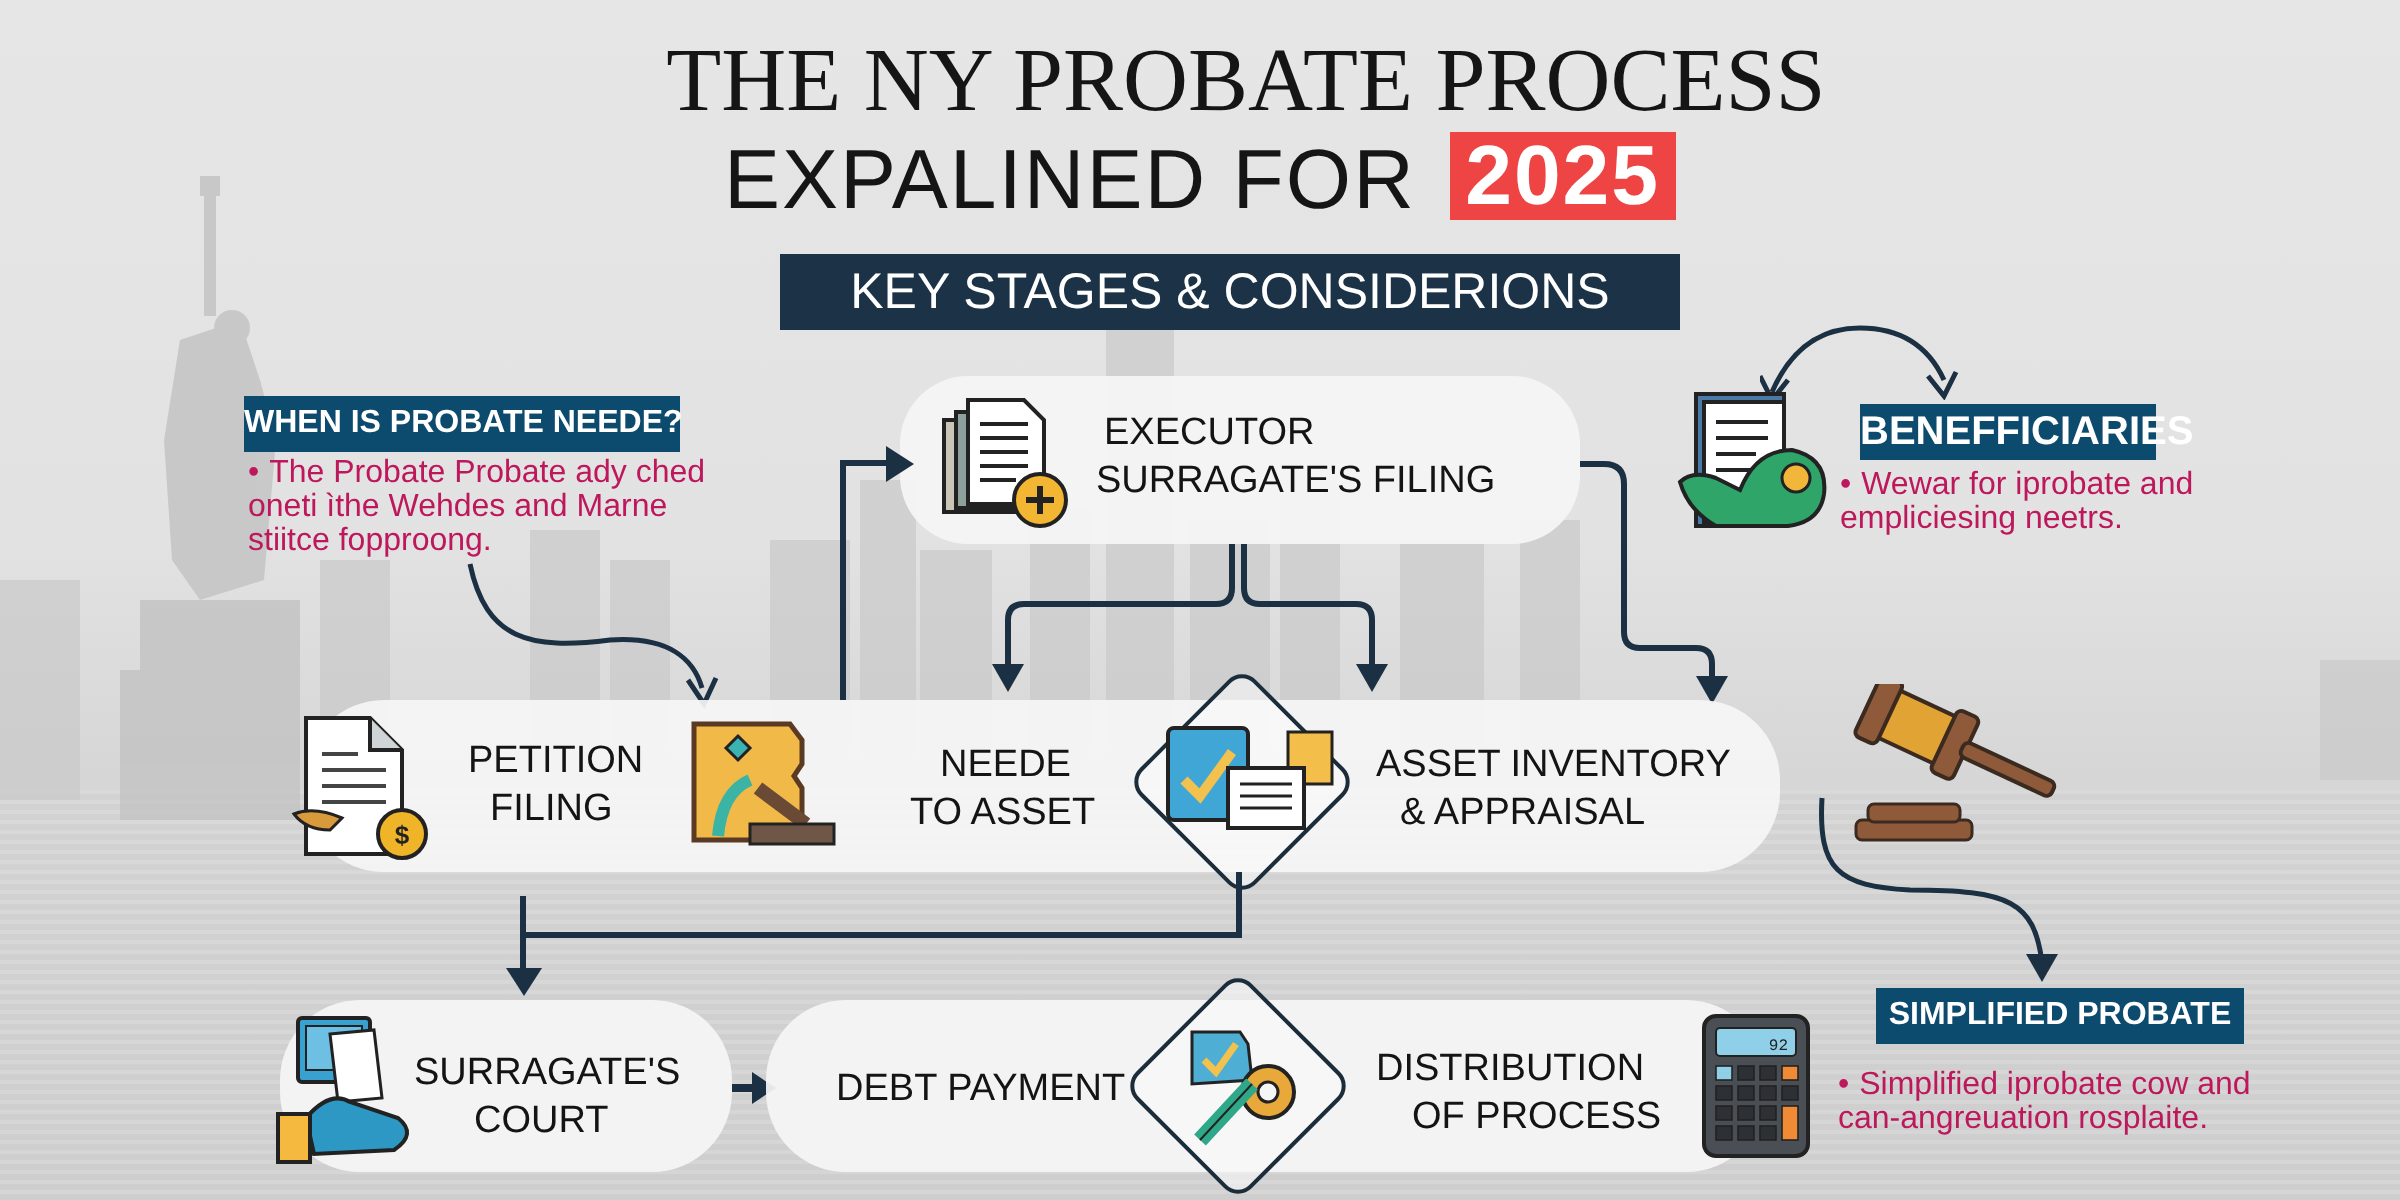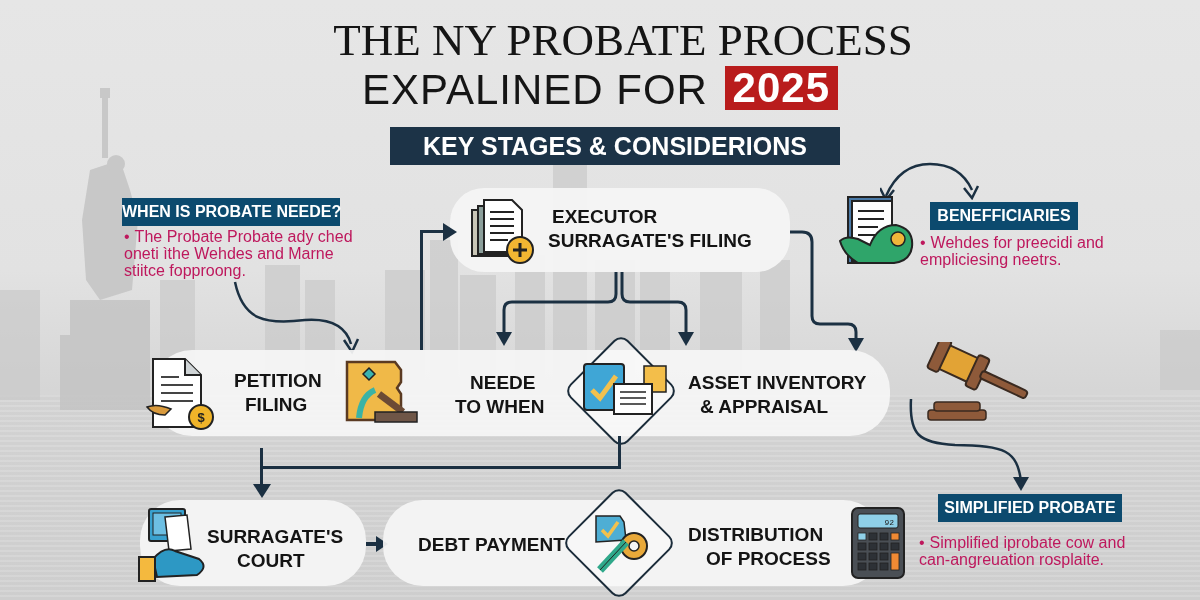--- a/index.html
+++ b/index.html
@@ -16,33 +16,33 @@
   .bg-layer { position: absolute; inset: 0; pointer-events: none; }
   .bldg { position: absolute; background: #c9c9c9; opacity: .7; }
   .water { position: absolute; left: 0; right: 0; top: 395px; bottom: 0;
     background: repeating-linear-gradient(180deg, rgba(255,255,255,0.08) 0 2px, rgba(0,0,0,0.02) 2px 5px); }
 
   
   .title1 { left: 0; width: 1200px; top: 14px; text-align: center;
     font-family: "Liberation Serif", "DejaVu Serif", serif; font-size: 45px; color: #151515; letter-spacing: 0px; margin-left: 23px; }
   .title2 { left: 0; width: 1200px; top: 66px; text-align: center;
     font-family: "Liberation Sans", sans-serif; font-size: 42px; font-weight: 300; color: #151515; letter-spacing: 1px; }
-  .year-badge { display: inline-block; background: #b91c1c; color: #fff; font-weight: 700;
+  .year-badge { display: inline-block; background: #ef4444; color: #fff; font-weight: 700;
     padding: 0 8px; line-height: 44px; font-size: 42px; vertical-align: top; margin-left: 4px; }
   .subtitle-bar { left: 390px; top: 127px; width: 450px; height: 38px; background: #1c3347;
-    color: #fff; font-weight: 700; font-size: 25px; text-align: center; line-height: 38px; }
+    color: #fff; font-weight: 400; font-size: 25px; text-align: center; line-height: 38px; }
 
   
   .navy-label { background: #0c4a6e; color: #fff; font-weight: 700; text-align: center; white-space: nowrap; }
   .bullet-text { font-size: 16px; line-height: 17px; color: #be185d; }
   .bullet-text::before { content: "\2022"; margin-right: 5px; }
 
   
   .pill { position: absolute; background: rgba(245,245,245,0.93); border-radius: 34px; }
-  .step-label { position: absolute; font-weight: 700; font-size: 19px; line-height: 22px; color: #141414; white-space: nowrap; text-align: right; }
+  .step-label { position: absolute; font-weight: 400; font-size: 19px; line-height: 22px; color: #141414; white-space: nowrap; text-align: right; }
 
   .connector { position: absolute; background: #1b3042; }
   .diamond { position: absolute; width: 82px; height: 82px; border: 2.5px solid #1b2c3a; border-radius: 10px;
     transform: rotate(45deg); background: rgba(250,250,250,0.6); }
 
   svg { display: block; }
 </style>
 </head>
 <body>
 
@@ -136,22 +136,22 @@
   <rect x="14" y="6" width="40" height="60" fill="#fff" stroke="#222" stroke-width="2"></rect>
   <g stroke="#222" stroke-width="2">
       <line x1="20" y1="16" x2="46" y2="16"></line>
       <line x1="20" y1="24" x2="46" y2="24"></line>
       <line x1="20" y1="32" x2="40" y2="32"></line>
       <line x1="20" y1="40" x2="46" y2="40"></line>
     </g>
   <path d="M2 46 Q 8 40 20 44 L32 50 Q 40 30 58 30 Q 76 34 74 52 Q 72 66 56 68 L20 68 Q 6 60 2 46 Z" fill="#2fa56a" stroke="#222" stroke-width="2"></path>
   <circle cx="60" cy="44" r="7" fill="#f1b63a" stroke="#222" stroke-width="1.5"></circle>
 </svg>
-<div class="abs navy-label" style="left:930px;top:202px;width:148px;height:28px;font-size:16px;line-height:28px">BENEFFICIARIES</div>
-<div class="abs bullet-text" style="left:920px;top:234px;width:200px">Wehdes for preecidi and empliciesing neetrs.</div>
+<div class="abs navy-label" style="left:930px;top:202px;width:148px;height:28px;font-size:20px;line-height:28px">BENEFFICIARIES</div>
+<div class="abs bullet-text" style="left:920px;top:234px;width:200px">Wewar for iprobate and empliciesing neetrs.</div>
 
 <div class="pill" style="left:152px;top:350px;width:738px;height:86px;border-radius:40px"></div>
 
 <svg class="abs" style="left:145px;top:355px" width="70" height="80">
   <path d="M8 4 L40 4 L56 20 L56 72 L8 72 Z" fill="#fff" stroke="#222" stroke-width="2"></path>
   <path d="M40 4 L40 20 L56 20" fill="#cfd4d6" stroke="#222" stroke-width="2"></path>
   <g stroke="#444" stroke-width="2">
       <line x1="16" y1="22" x2="34" y2="22"></line>
       <line x1="16" y1="30" x2="48" y2="30"></line>
       <line x1="16" y1="38" x2="48" y2="38"></line>
@@ -165,21 +165,21 @@
 <div class="step-label" style="left:245px;top:394px">FILING</div>
 
 <svg class="abs" style="left:345px;top:360px" width="80" height="70">
   <path d="M2 2 L50 2 L56 10 L56 22 L52 28 L56 34 L56 60 L2 60 Z" fill="#f0b948" stroke="#5a3a22" stroke-width="2.5"></path>
   <path d="M18 14 L24 8 L30 14 L24 20 Z" fill="#3bb3b0" stroke="#222" stroke-width="1.5"></path>
   <path d="M14 58 Q 16 36 30 30" stroke="#3bb3a5" stroke-width="6" fill="none"></path>
   <path d="M34 34 L58 52" stroke="#6b4a35" stroke-width="7"></path>
   <rect x="30" y="52" width="42" height="10" fill="#6f5647" stroke="#222" stroke-width="1.5"></rect>
 </svg>
 <div class="step-label" style="left:470px;top:372px">NEEDE</div>
-<div class="step-label" style="left:455px;top:396px">TO WHEN</div>
+<div class="step-label" style="left:455px;top:396px">TO ASSET</div>
 
 <div class="diamond" style="left:580px;top:350px"></div>
 <svg class="abs" style="left:580px;top:360px" width="90" height="68">
   <rect x="64" y="6" width="22" height="26" fill="#f3be4a" stroke="#222" stroke-width="1.5"></rect>
   <rect x="4" y="4" width="40" height="46" rx="3" fill="#3fa6d6" stroke="#222" stroke-width="2"></rect>
   <path d="M12 30 L20 38 L36 16" stroke="#f2c14e" stroke-width="5" fill="none"></path>
   <rect x="34" y="24" width="38" height="30" fill="#fff" stroke="#222" stroke-width="2"></rect>
   <g stroke="#222" stroke-width="1.5">
       <line x1="40" y1="32" x2="66" y2="32"></line>
       <line x1="40" y1="38" x2="66" y2="38"></line>

